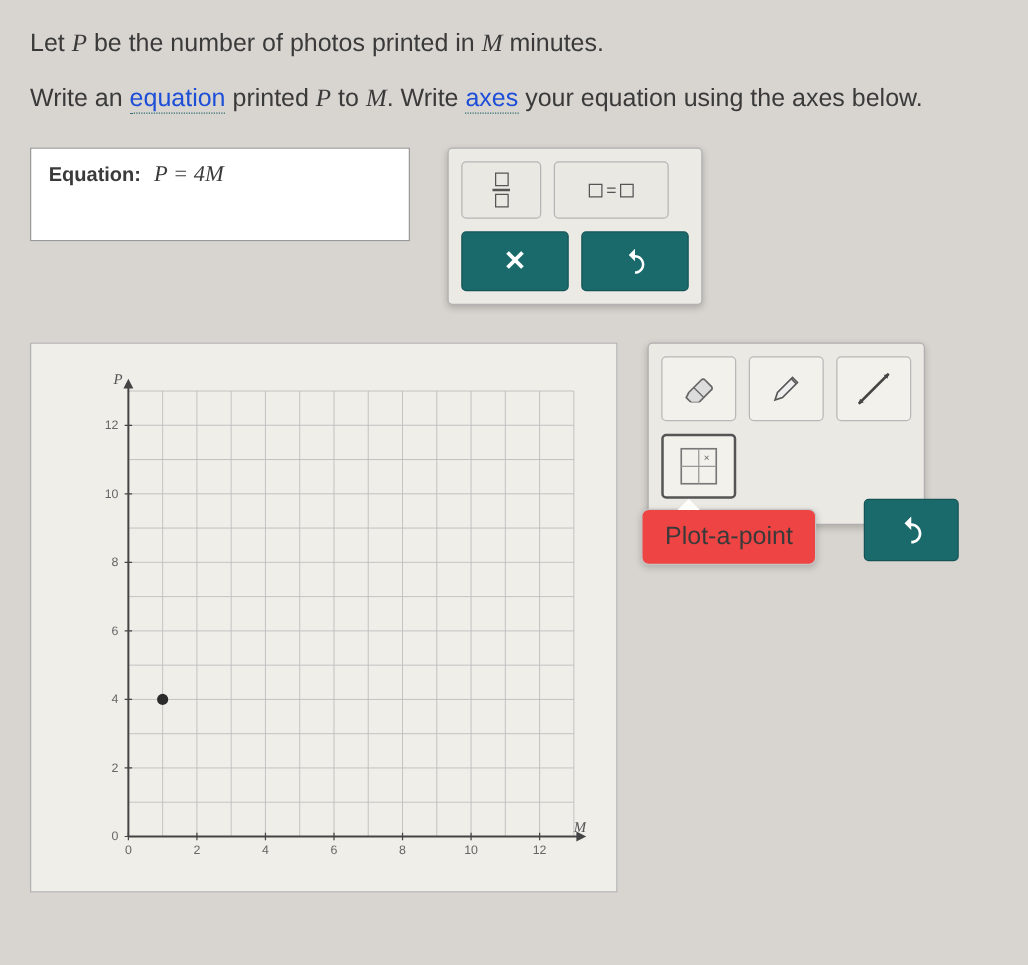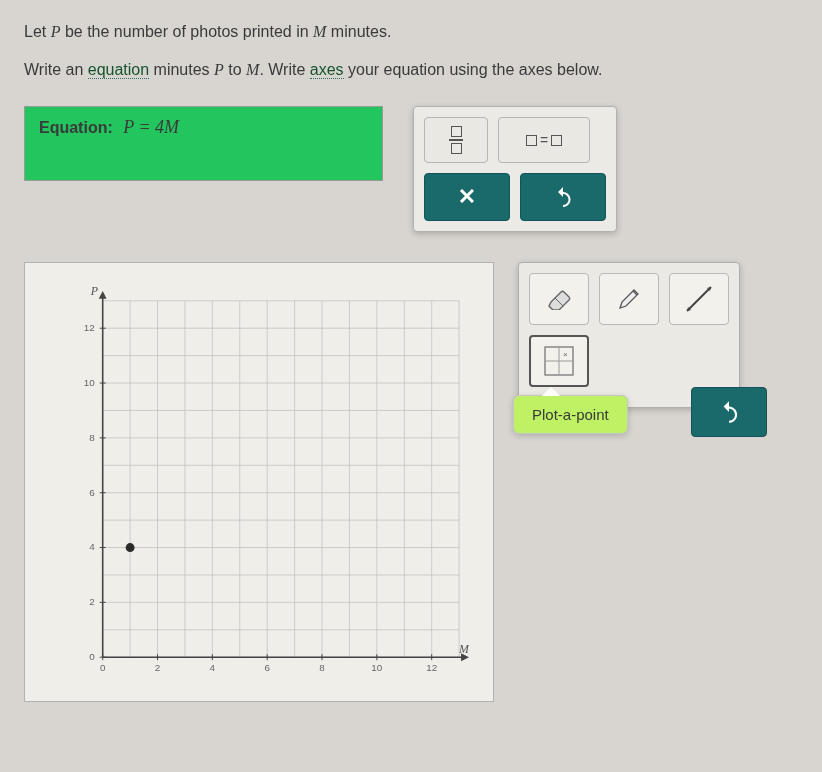--- a/index.html
+++ b/index.html
@@ -6,29 +6,29 @@
   body {
     margin: 0;
     padding: 20px 24px;
     font-family: Arial, Helvetica, sans-serif;
     background: #d8d5d0;
     color: #3a3a3a;
     width: 822px;
     height: 772px;
     overflow: hidden;
   }
-  .prob-text { font-size: 16px; line-height: 1.5; margin-bottom: 14px; }
+  .prob-text { font-size: 20px; line-height: 1.5; margin-bottom: 14px; }
   .prob-text i { font-style: italic; font-family: 'Times New Roman', serif; }
-  .ulink { color:#14532d; border-bottom:1px dotted #2f6c6e; }
+  .ulink { color:#1d4ed8; border-bottom:1px dotted #2f6c6e; }
   .row { display:flex; align-items:flex-start; gap:30px; margin-top:24px; }
   .eq-box {
     border:1px solid #9a9a9a;
-    background:#22c55e;
+    background:#ffffff;
     padding:10px 14px 42px 14px;
-    width: 359px;
+    width: 304px;
     font-size:18px;
     font-family:'Times New Roman', serif;
   }
   .eq-box b { font-family:Arial, sans-serif; font-weight:bold; font-size:16px; }
   .math-tools {
     position:relative;
     background:#eceae5;
     border:1px solid #b1b1b1;
     border-radius:4px;
     padding:10px;
@@ -71,25 +71,25 @@
   .dt-btn {
     width:60px; height:52px;
     background:#f3f1eb; border:1px solid #b8b8b8; border-radius:4px;
     display:flex; align-items:center; justify-content:center;
     cursor:pointer;
   }
   .dt-btn.selected { border:2px solid #555; }
   .tooltip {
     position:absolute;
     top:132px; left:-6px;
-    background:#bef264;
+    background:#ef4444;
     border:1px solid #c6c6c6;
     border-radius:6px;
     padding:10px 18px;
-    font-size:15px;
+    font-size:20px;
     color:#3a3a3a;
     box-shadow:0 2px 6px rgba(0,0,0,.18);
   }
   .tooltip::before {
     content:""; position:absolute; top:-9px; left:28px;
     border-left:9px solid transparent; border-right:9px solid transparent;
     border-bottom:9px solid #fdfdfb;
   }
   .undo-big {
     position:absolute; top:124px; left:172px;
@@ -103,21 +103,21 @@
   .tick-label { font-size:10px; fill:#666; }
 </style>
 </head>
 <body>
 
 <div class="prob-text">
   <span>Let </span><i>P</i><span> be the number of photos printed in </span><i>M</i><span> minutes.</span>
 </div>
 
 <div class="prob-text">
-  <span>Write an </span><span class="ulink">equation</span><span> minutes </span><i>P</i><span> to </span><i>M</i><span>. Write </span><span class="ulink">axes</span><span> your equation using the axes below.</span>
+  <span>Write an </span><span class="ulink">equation</span><span> printed </span><i>P</i><span> to </span><i>M</i><span>. Write </span><span class="ulink">axes</span><span> your equation using the axes below.</span>
 </div>
 
 <div class="row">
   <div class="eq-box">
     <b>Equation:</b>
     <span style="font-style:italic; margin-left:6px">P = 4M</span>
   </div>
 
   <div class="math-tools">
     <div class="mt-row">

